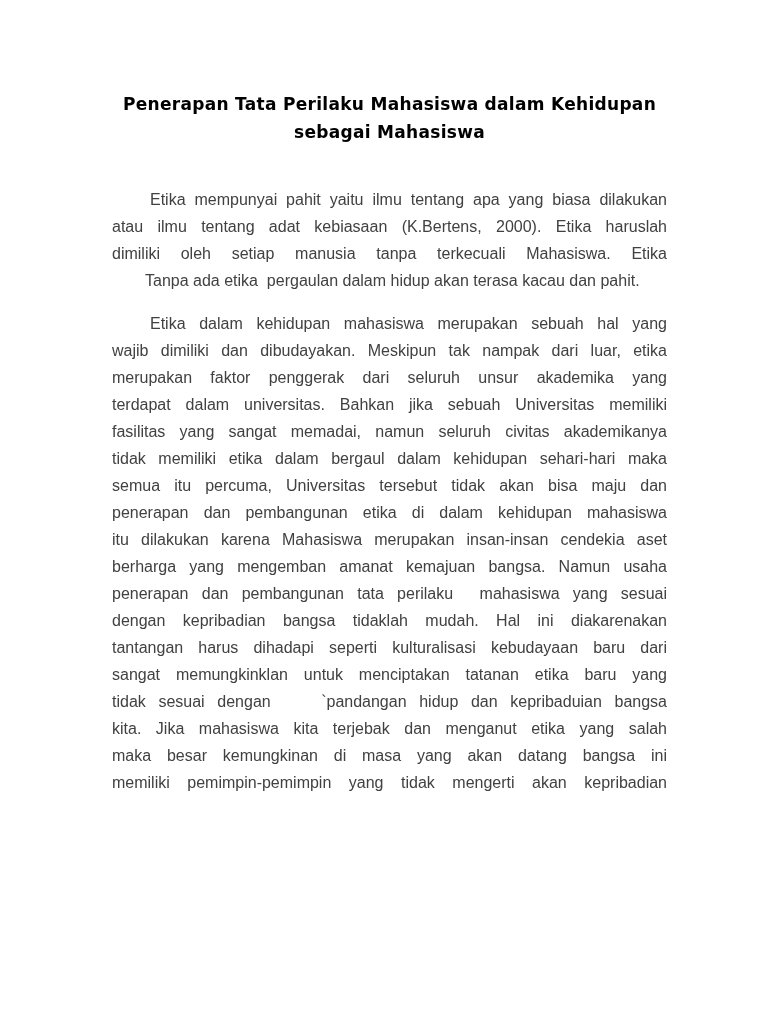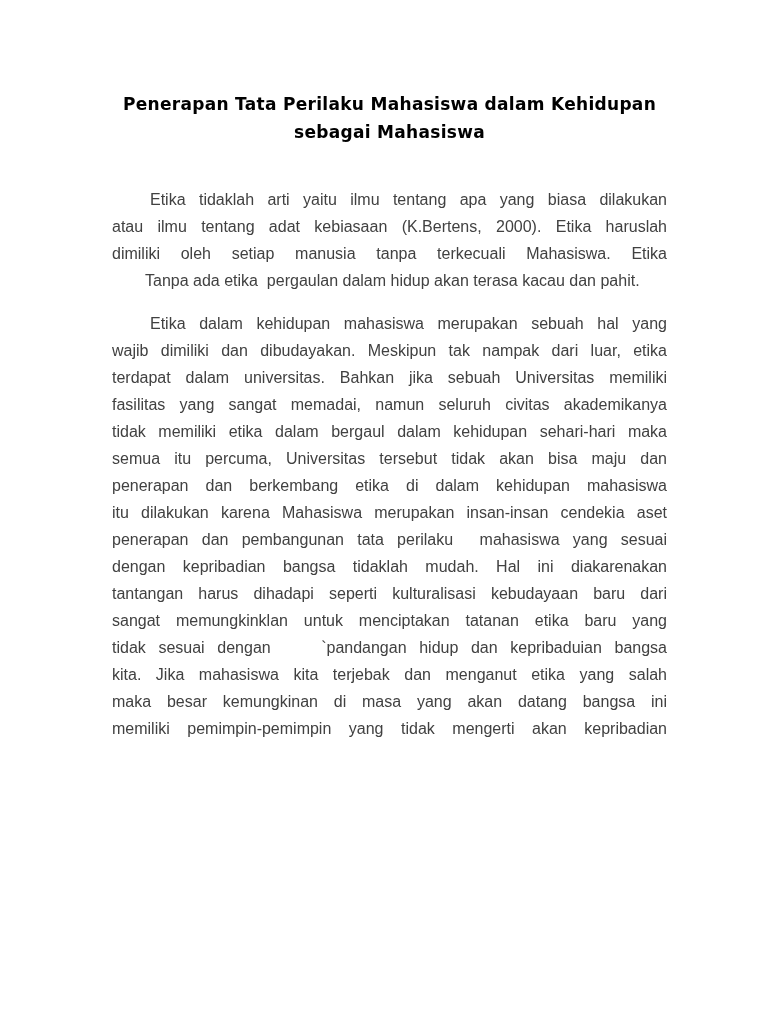--- a/index.html
+++ b/index.html
@@ -52,34 +52,36 @@
 </head>
 <body>
 
 <div class="page" style="--page-bg: #ffffff; --title-color: #000000; --text-color: #414141;">
   <h1 class="doc-title">
     <span class="title-line">Penerapan Tata Perilaku Mahasiswa dalam Kehidupan</span>
     <span class="title-line">sebagai Mahasiswa</span>
   </h1>
   <div class="doc-body" id="doc-body">
       <div class="para">
-        <div class="text-line para-start">Etika tidaklah arti yaitu ilmu tentang apa yang biasa dilakukan</div>
+        <div class="text-line para-start">Etika mempunyai pahit yaitu ilmu tentang apa yang biasa dilakukan</div>
         <div class="text-line">atau ilmu tentang adat kebiasaan (K.Bertens, 2000). Etika haruslah</div>
         <div class="text-line">dimiliki oleh setiap manusia tanpa terkecuali Mahasiswa. Etika</div>
         <div class="text-line last-left">Tanpa ada etika  pergaulan dalam hidup akan terasa kacau dan pahit.</div>
       </div>
       <div class="para">
         <div class="text-line para-start">Etika dalam kehidupan mahasiswa merupakan sebuah hal yang</div>
         <div class="text-line">wajib dimiliki dan dibudayakan. Meskipun tak nampak dari luar, etika</div>
+        <div class="text-line">merupakan faktor penggerak dari seluruh unsur akademika yang</div>
         <div class="text-line">terdapat dalam universitas. Bahkan jika sebuah Universitas memiliki</div>
         <div class="text-line">fasilitas yang sangat memadai, namun seluruh civitas akademikanya</div>
         <div class="text-line">tidak memiliki etika dalam bergaul dalam kehidupan sehari-hari maka</div>
         <div class="text-line">semua itu percuma, Universitas tersebut tidak akan bisa maju dan</div>
-        <div class="text-line">penerapan dan berkembang etika di dalam kehidupan mahasiswa</div>
+        <div class="text-line">penerapan dan pembangunan etika di dalam kehidupan mahasiswa</div>
         <div class="text-line">itu dilakukan karena Mahasiswa merupakan insan-insan cendekia aset</div>
+        <div class="text-line">berharga yang mengemban amanat kemajuan bangsa. Namun usaha</div>
         <div class="text-line">penerapan dan pembangunan tata perilaku  mahasiswa yang sesuai</div>
         <div class="text-line">dengan kepribadian bangsa tidaklah mudah. Hal ini diakarenakan</div>
         <div class="text-line">tantangan harus dihadapi seperti kulturalisasi kebudayaan baru dari</div>
         <div class="text-line">sangat memungkinklan untuk menciptakan tatanan etika baru yang</div>
         <div class="text-line">tidak sesuai dengan    `pandangan hidup dan kepribaduian bangsa</div>
         <div class="text-line">kita. Jika mahasiswa kita terjebak dan menganut etika yang salah</div>
         <div class="text-line">maka besar kemungkinan di masa yang akan datang bangsa ini</div>
         <div class="text-line">memiliki pemimpin-pemimpin yang tidak mengerti akan kepribadian</div>
       </div>
     </div>

